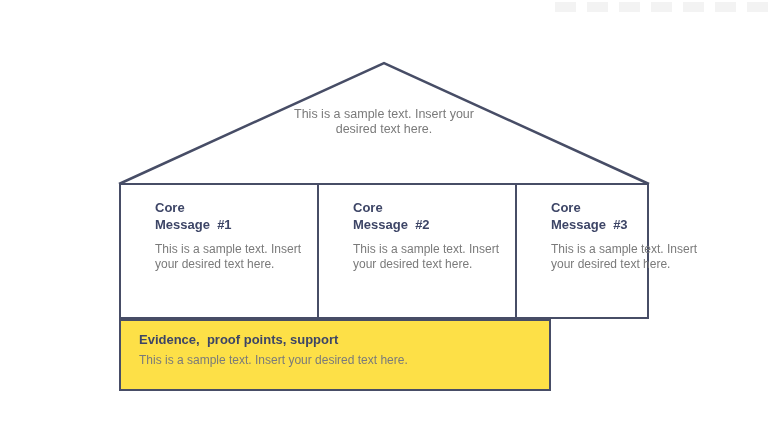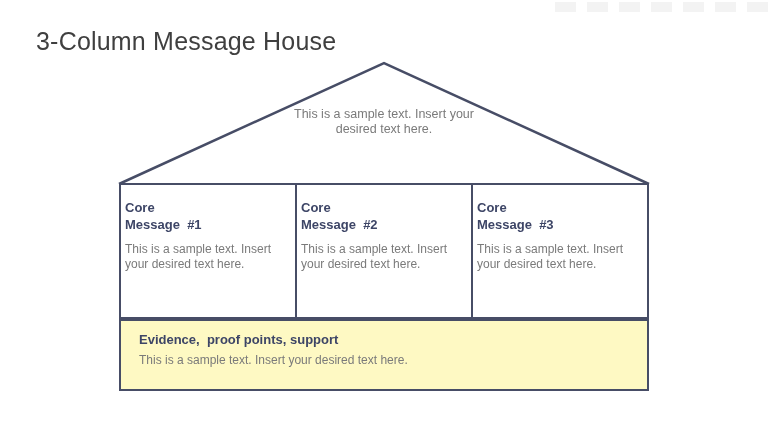--- a/index.html
+++ b/index.html
@@ -47,34 +47,34 @@
   .roof-body{
     margin:7px auto 0;width:214px;
     font-size:12.5px;line-height:15px;color:var(--body-text);
   }
   .columns-box{
     position:absolute;left:119px;top:183px;width:530px;height:136px;
     border:2px solid var(--outline);
     background:#ffffff;
     display:flex;
   }
-  .house-col{flex:1;padding:14px 8px 0 4px;}
+  .house-col{flex:1;padding:14px 8px 0 34px;}
   .house-col + .house-col{border-left:2px solid var(--outline);}
   .col-heading{
     font-size:13px;font-weight:bold;color:var(--heading);
     line-height:17px;white-space:pre-wrap;
   }
   .col-body{
     margin-top:9px;width:154px;
     font-size:12px;line-height:15px;color:var(--body-text);
   }
   .evidence-box{
-    position:absolute;left:119px;top:319px;width:530px;height:72px;
+    position:absolute;left:119px;top:319px;width:432px;height:72px;
     border:2px solid var(--outline);
-    background:#fef9c3;
+    background:#fde047;
     padding:11px 18px 0 18px;
   }
   .evidence-heading{
     font-size:13px;font-weight:bold;color:var(--heading);
     white-space:pre-wrap;
   }
   .evidence-body{
     margin-top:6px;
     font-size:12px;line-height:15px;color:var(--body-text);
   }
@@ -87,21 +87,20 @@
   <div class="watermark-dashes">
     <span></span>
       <span></span>
       <span></span>
       <span></span>
       <span></span>
       <span></span>
       <span></span>
   </div>
 
-  <h1 class="page-title">3-Column Message House</h1>
 
   <div>
 
     <svg class="house-svg" width="768" height="432" viewBox="0 0 768 432" aria-hidden="true">
       <polyline points="119,184 384,63 649,184" fill="none" stroke="#474d66" stroke-width="2.5" stroke-linejoin="miter"></polyline>
     </svg>
 
     <div class="roof-text">
       <p class="roof-body">This is a sample text. Insert your desired text here.</p>
     </div>

